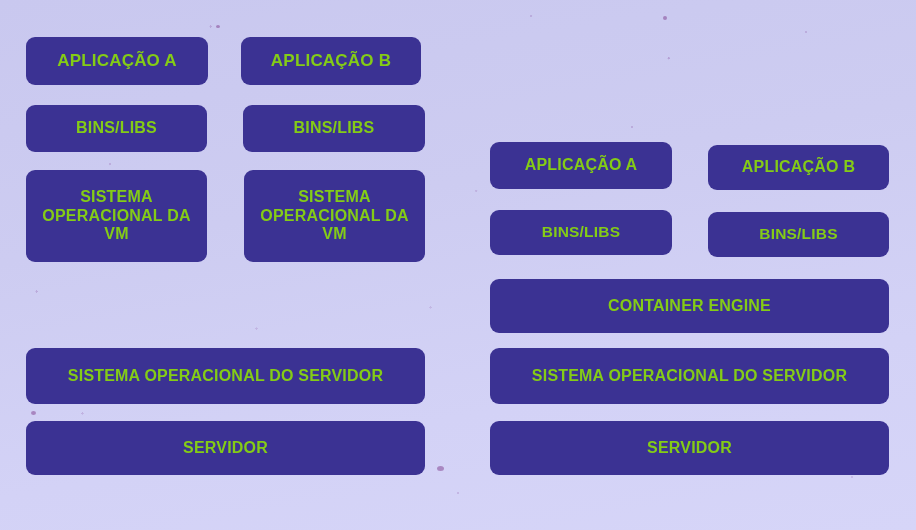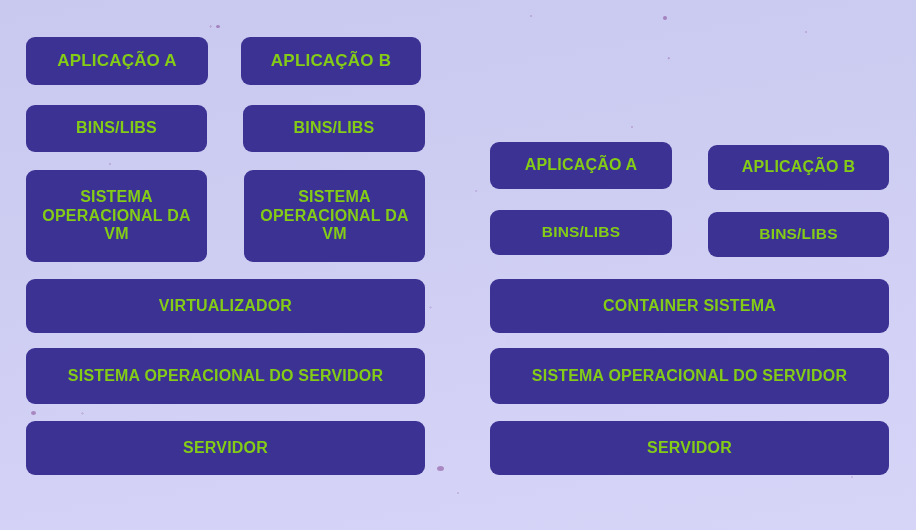--- a/index.html
+++ b/index.html
@@ -104,39 +104,38 @@
     <div class="box f17" style="left:241px; top:37px; width:180px; height:48px;">APLICAÇÃO B</div>
 
     <div class="box f16" style="left:26px; top:105px; width:181px; height:47px;">BINS/LIBS</div>
 
     <div class="box f16" style="left:243px; top:105px; width:182px; height:47px;">BINS/LIBS</div>
 
     <div class="box f16" style="left:26px; top:170px; width:181px; height:92px;">SISTEMA OPERACIONAL DA VM</div>
 
     <div class="box f16" style="left:244px; top:170px; width:181px; height:92px;">SISTEMA OPERACIONAL DA VM</div>
 
-    <div class="box f16" style="left:26px; top:279px; width:399px; height:54px;">VIRTUALIZADOR</div>
 
     <div class="box f16" style="left:26px; top:348px; width:399px; height:56px;">SISTEMA OPERACIONAL DO SERVIDOR</div>
 
     <div class="box f16" style="left:26px; top:421px; width:399px; height:54px;">SERVIDOR</div>
 
   </div>
 
   <div class="panel" id="panel-container">
 
     <div class="box f16" style="left:32px; top:142px; width:182px; height:47px;">APLICAÇÃO A</div>
 
     <div class="box f16" style="left:250px; top:145px; width:181px; height:45px;">APLICAÇÃO B</div>
 
     <div class="box f15" style="left:32px; top:210px; width:182px; height:45px;">BINS/LIBS</div>
 
     <div class="box f15" style="left:250px; top:212px; width:181px; height:45px;">BINS/LIBS</div>
 
-    <div class="box f16" style="left:32px; top:279px; width:399px; height:54px;">CONTAINER SISTEMA</div>
+    <div class="box f16" style="left:32px; top:279px; width:399px; height:54px;">CONTAINER ENGINE</div>
 
     <div class="box f16" style="left:32px; top:348px; width:399px; height:56px;">SISTEMA OPERACIONAL DO SERVIDOR</div>
 
     <div class="box f16" style="left:32px; top:421px; width:399px; height:54px;">SERVIDOR</div>
 
   </div>
 
 </div>
 
 </body></html>

